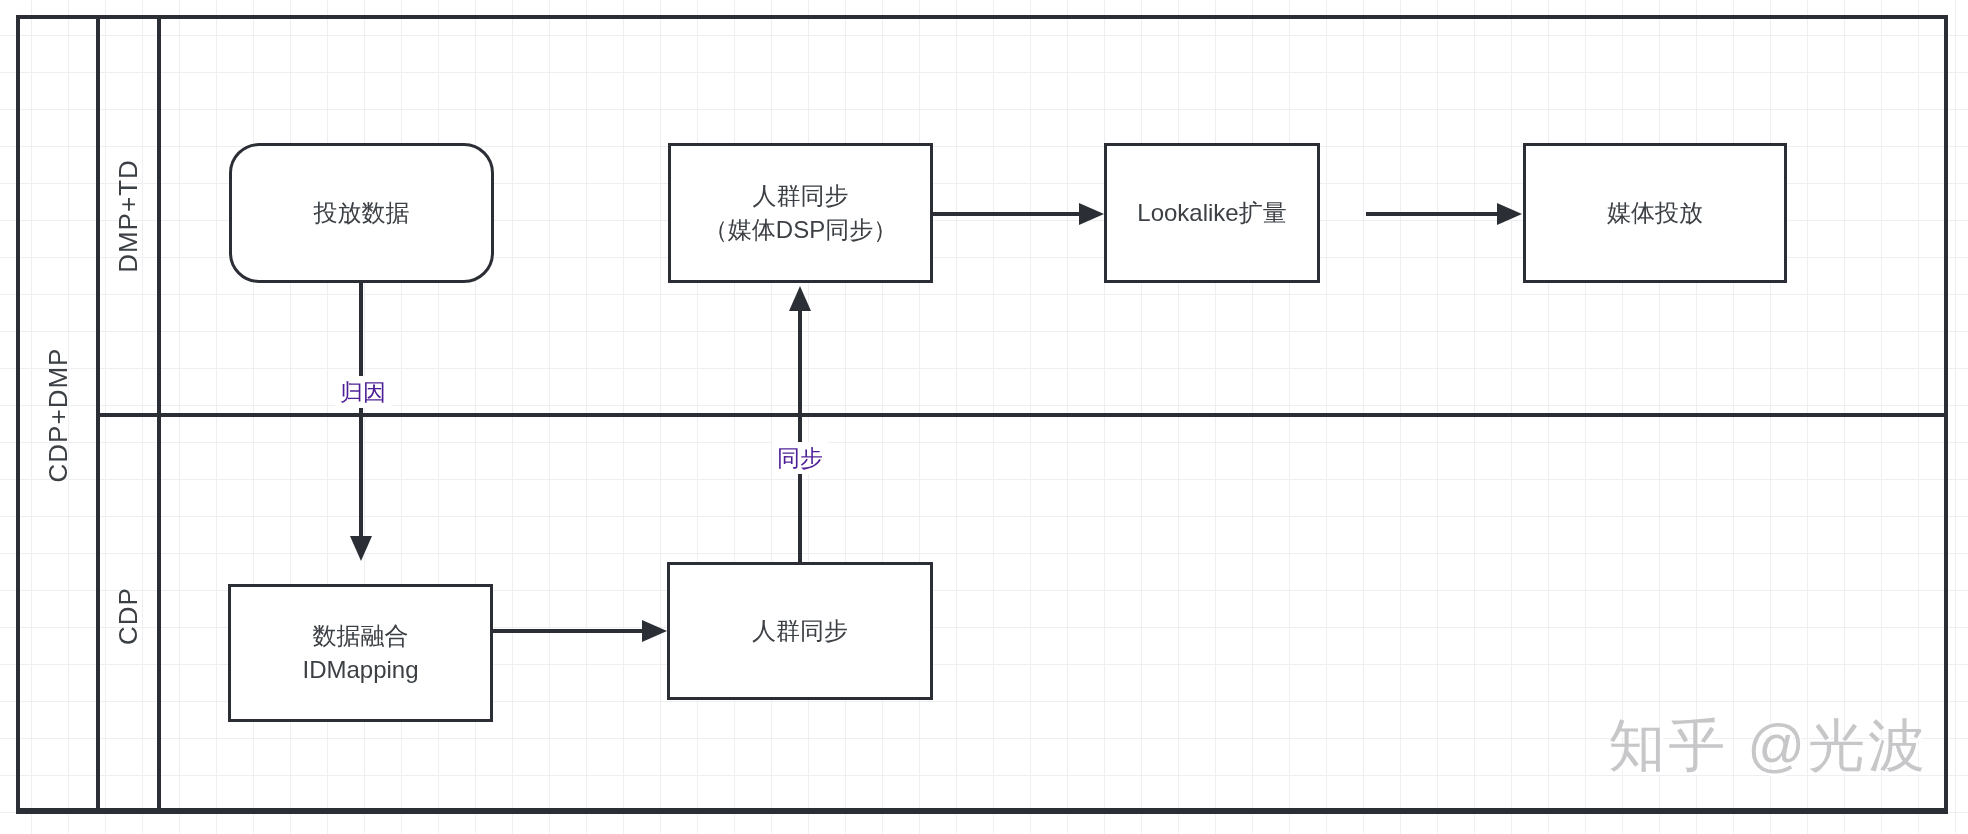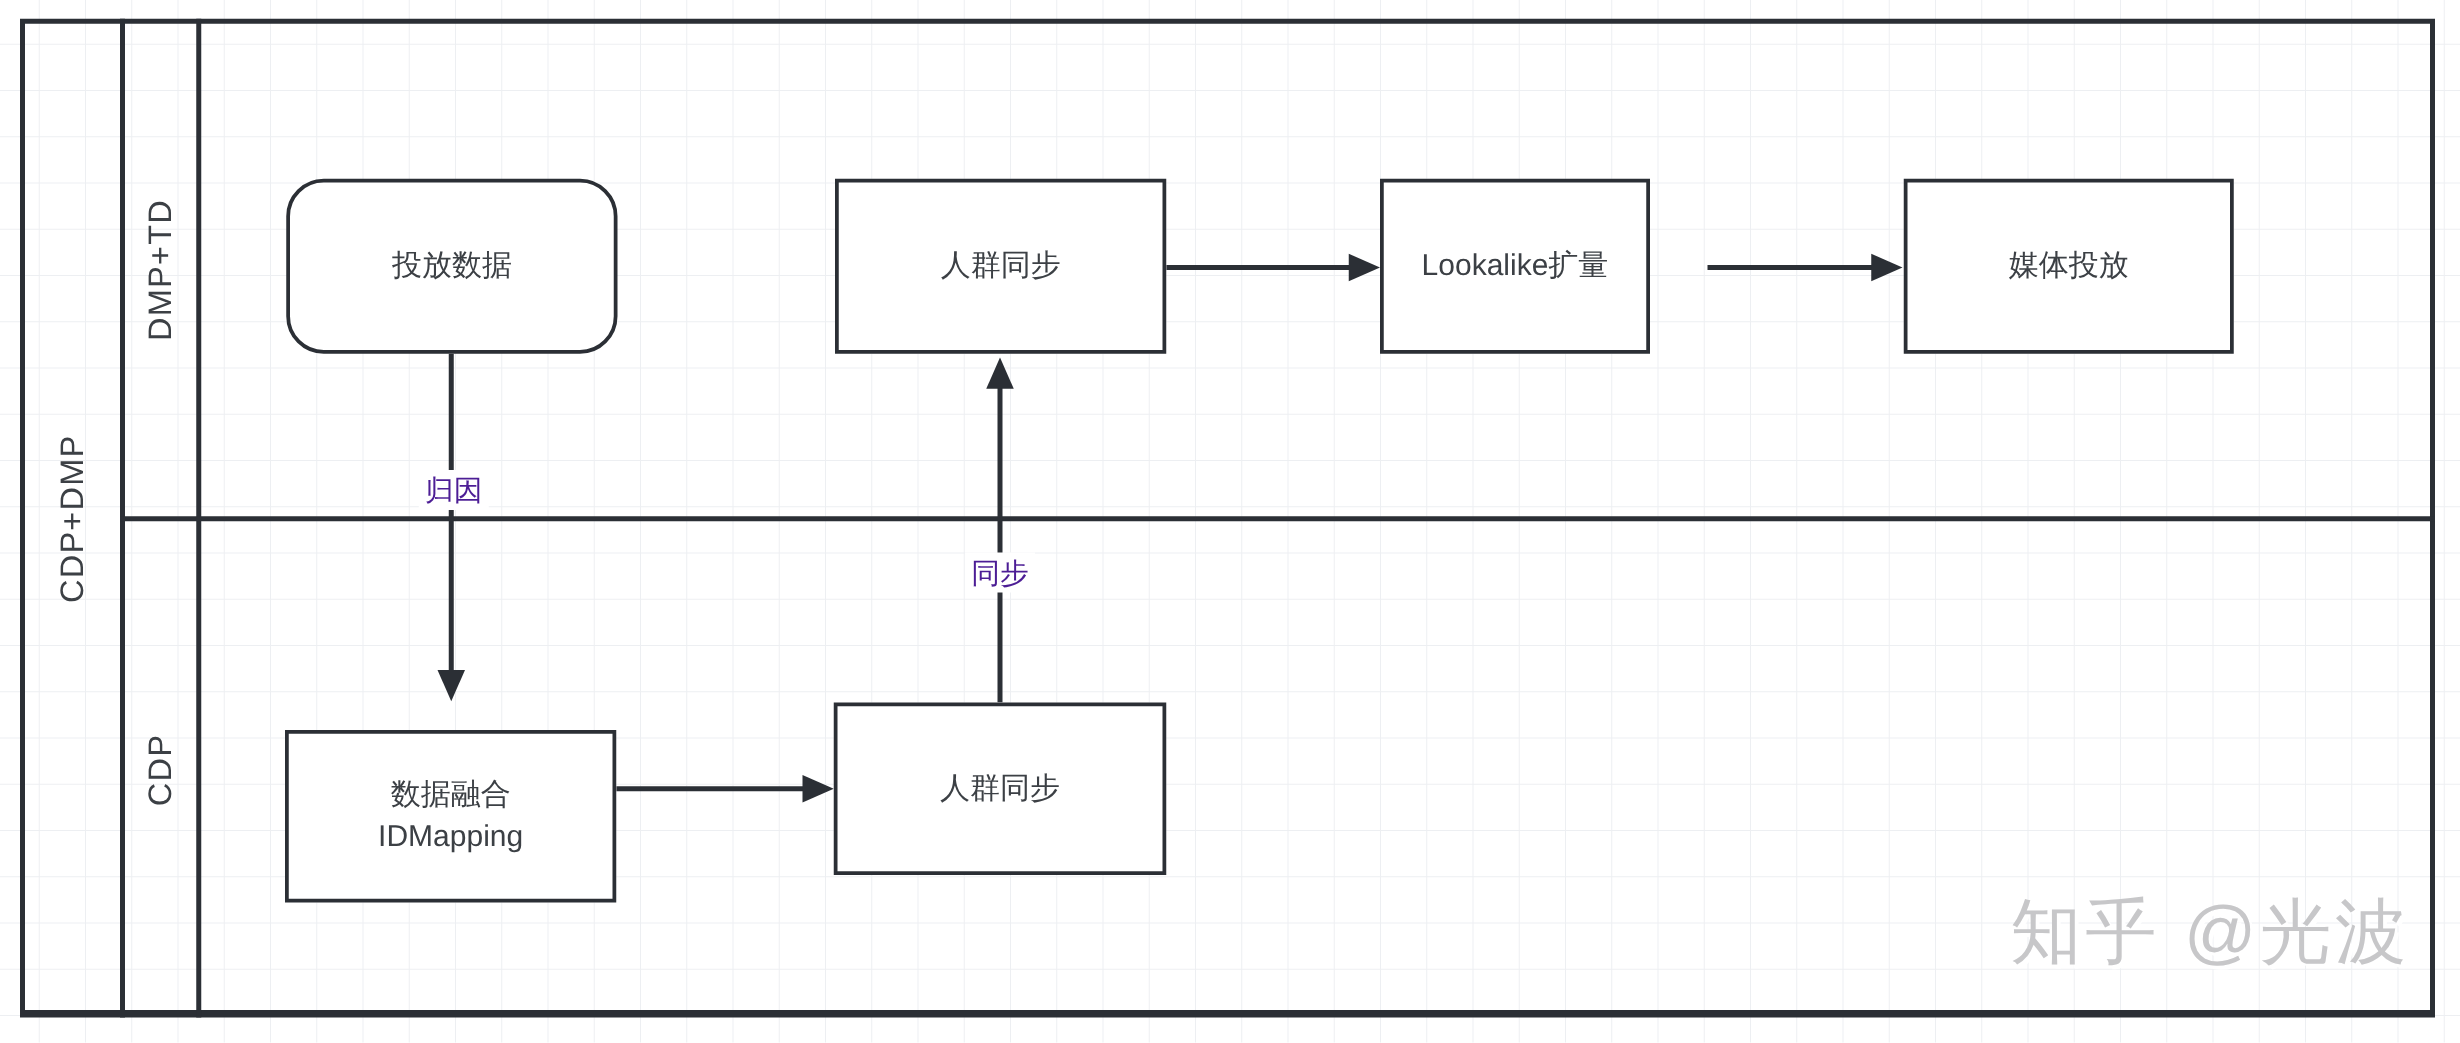--- a/index.html
+++ b/index.html
@@ -80,20 +80,21 @@
 
 <div class="abs shaft" style="left:1366px;top:212px;width:133px;height:4px;"></div>
 <div class="abs head right" style="left:1497px;top:203px;"></div>
 
 <div class="abs node" style="left:229px;top:143px;width:265px;height:140px;border-radius:30px;">
   <span>投放数据</span>
 </div>
 
 <div class="abs node" style="left:668px;top:143px;width:265px;height:140px;">
   <span>人群同步</span>
+  <span>（媒体DSP同步）</span>
 </div>
 
 <div class="abs node" style="left:1104px;top:143px;width:216px;height:140px;">
   <span>Lookalike扩量</span>
 </div>
 
 <div class="abs node" style="left:1523px;top:143px;width:264px;height:140px;">
   <span>媒体投放</span>
 </div>
 

